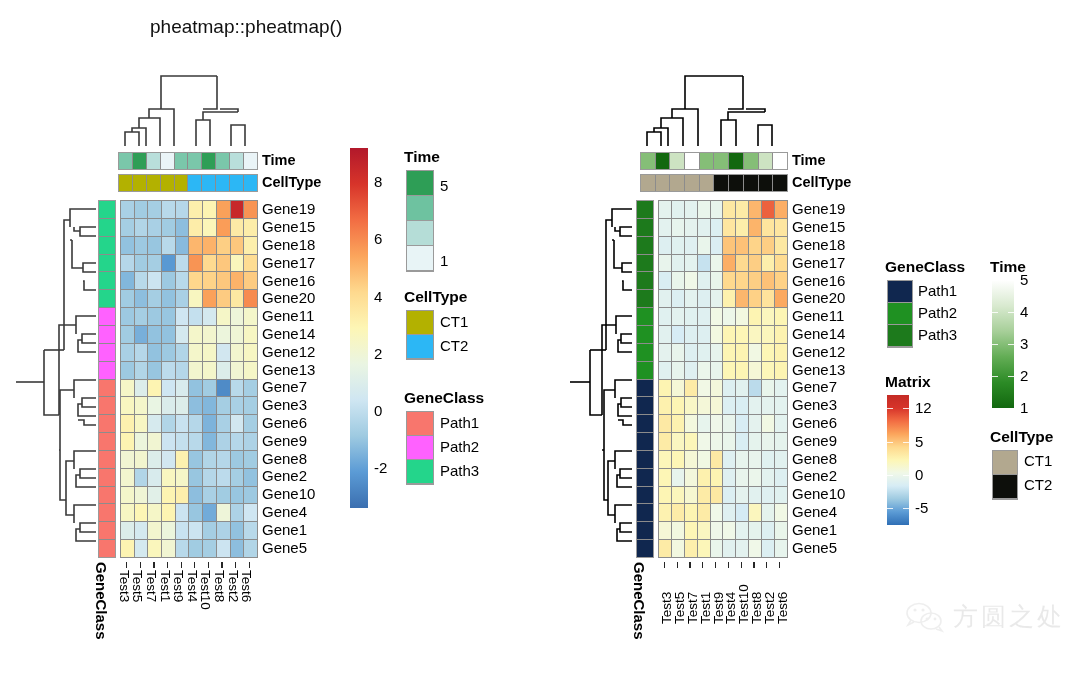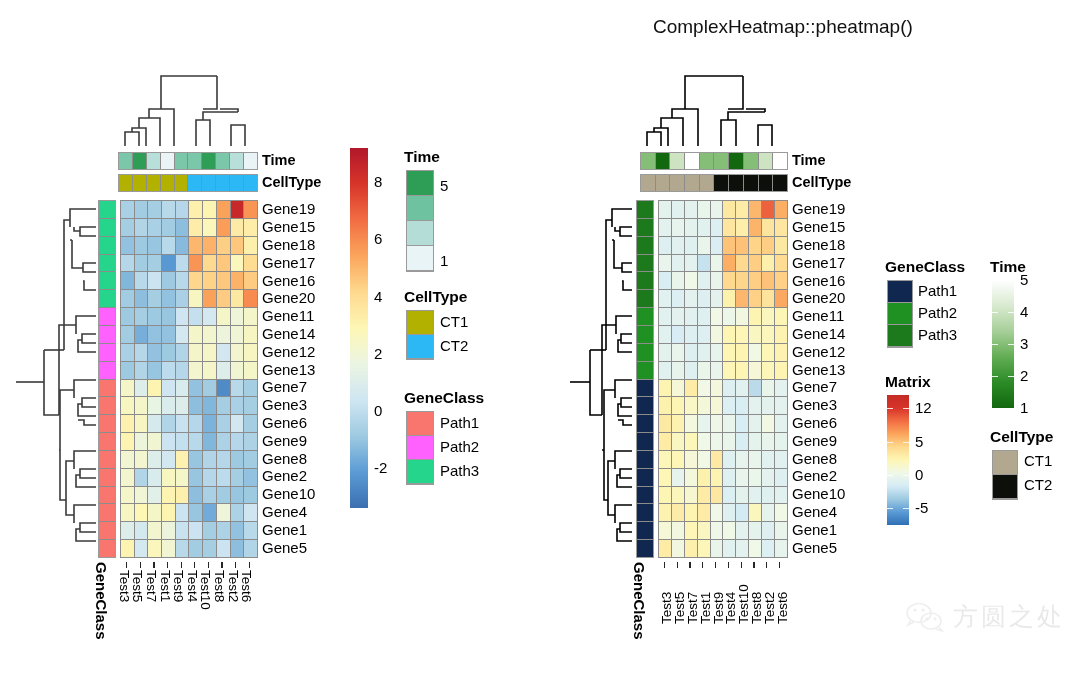--- a/index.html
+++ b/index.html
@@ -26,20 +26,21 @@
   .dendro{position:absolute;overflow:visible;}
   .wm{position:absolute;opacity:.30;}
   .wm-txt{font-size:25px;color:#b8b8b8;font-family:"DejaVu Sans",sans-serif;letter-spacing:3px;}
   .ctick{position:absolute;background:#fff;height:1px;opacity:.85;}
 </style>
 </head>
 <body>
 
 <div class="panel" id="panel-left" style="left:0;width:540px;">
 
+  <div class="title" style="left:150px;top:16px;">pheatmap::pheatmap()</div>
 
   <svg class="dendro" style="left:118px;top:58px;width:142px;height:88px;" viewBox="0 0 142 88">
     <g stroke="#3a3a3a" stroke-width="1.6" fill="none">
       <path d="M7,88 L7,74 L21,74 L21,88"></path>
       <path d="M14,74 L14,70 L28,70 L28,88"></path>
       <path d="M21,70 L21,60 L42,60 L42,88"></path>
       <path d="M31,60 L31,51 L56,51 L56,88"></path>
       <path d="M43,51 L43,18 L99,18"></path>
       <path d="M78,88 L78,62 L92,62 L92,88"></path>
       <path d="M113,88 L113,67 L127,67 L127,88"></path>
@@ -425,21 +426,20 @@
       <div style="background: rgb(255, 97, 255); width: 100%; height: 100%; border-bottom: 1px solid rgb(154, 154, 154); box-sizing: border-box;"></div>
       <div style="background: rgb(36, 213, 139); width: 100%; height: 100%; border-bottom: 1px solid rgb(154, 154, 154); box-sizing: border-box;"></div>
     </div>
   <div class="lg-txt" style="left:440px;top:414px;">Path1</div>
   <div class="lg-txt" style="left:440px;top:438px;">Path2</div>
   <div class="lg-txt" style="left:440px;top:462px;">Path3</div>
 </div>
 
 <div class="panel" id="panel-right" style="left:540px;width:540px;">
 
-  <div class="title" style="left:113px;top:16px;">ComplexHeatmap::pheatmap()</div>
 
   <svg class="dendro" style="left:100px;top:58px;width:148px;height:88px;" viewBox="0 0 148 88">
     <g stroke="#000" stroke-width="1.6" fill="none">
       <path d="M7,88 L7,74 L21,74 L21,88"></path>
       <path d="M14,74 L14,70 L28,70 L28,88"></path>
       <path d="M21,70 L21,60 L43,60 L43,88"></path>
       <path d="M32,60 L32,51 L58,51 L58,88"></path>
       <path d="M45,51 L45,18 L103,18"></path>
       <path d="M81,88 L81,62 L96,62 L96,88"></path>
       <path d="M118,88 L118,67 L132,67 L132,88"></path>

